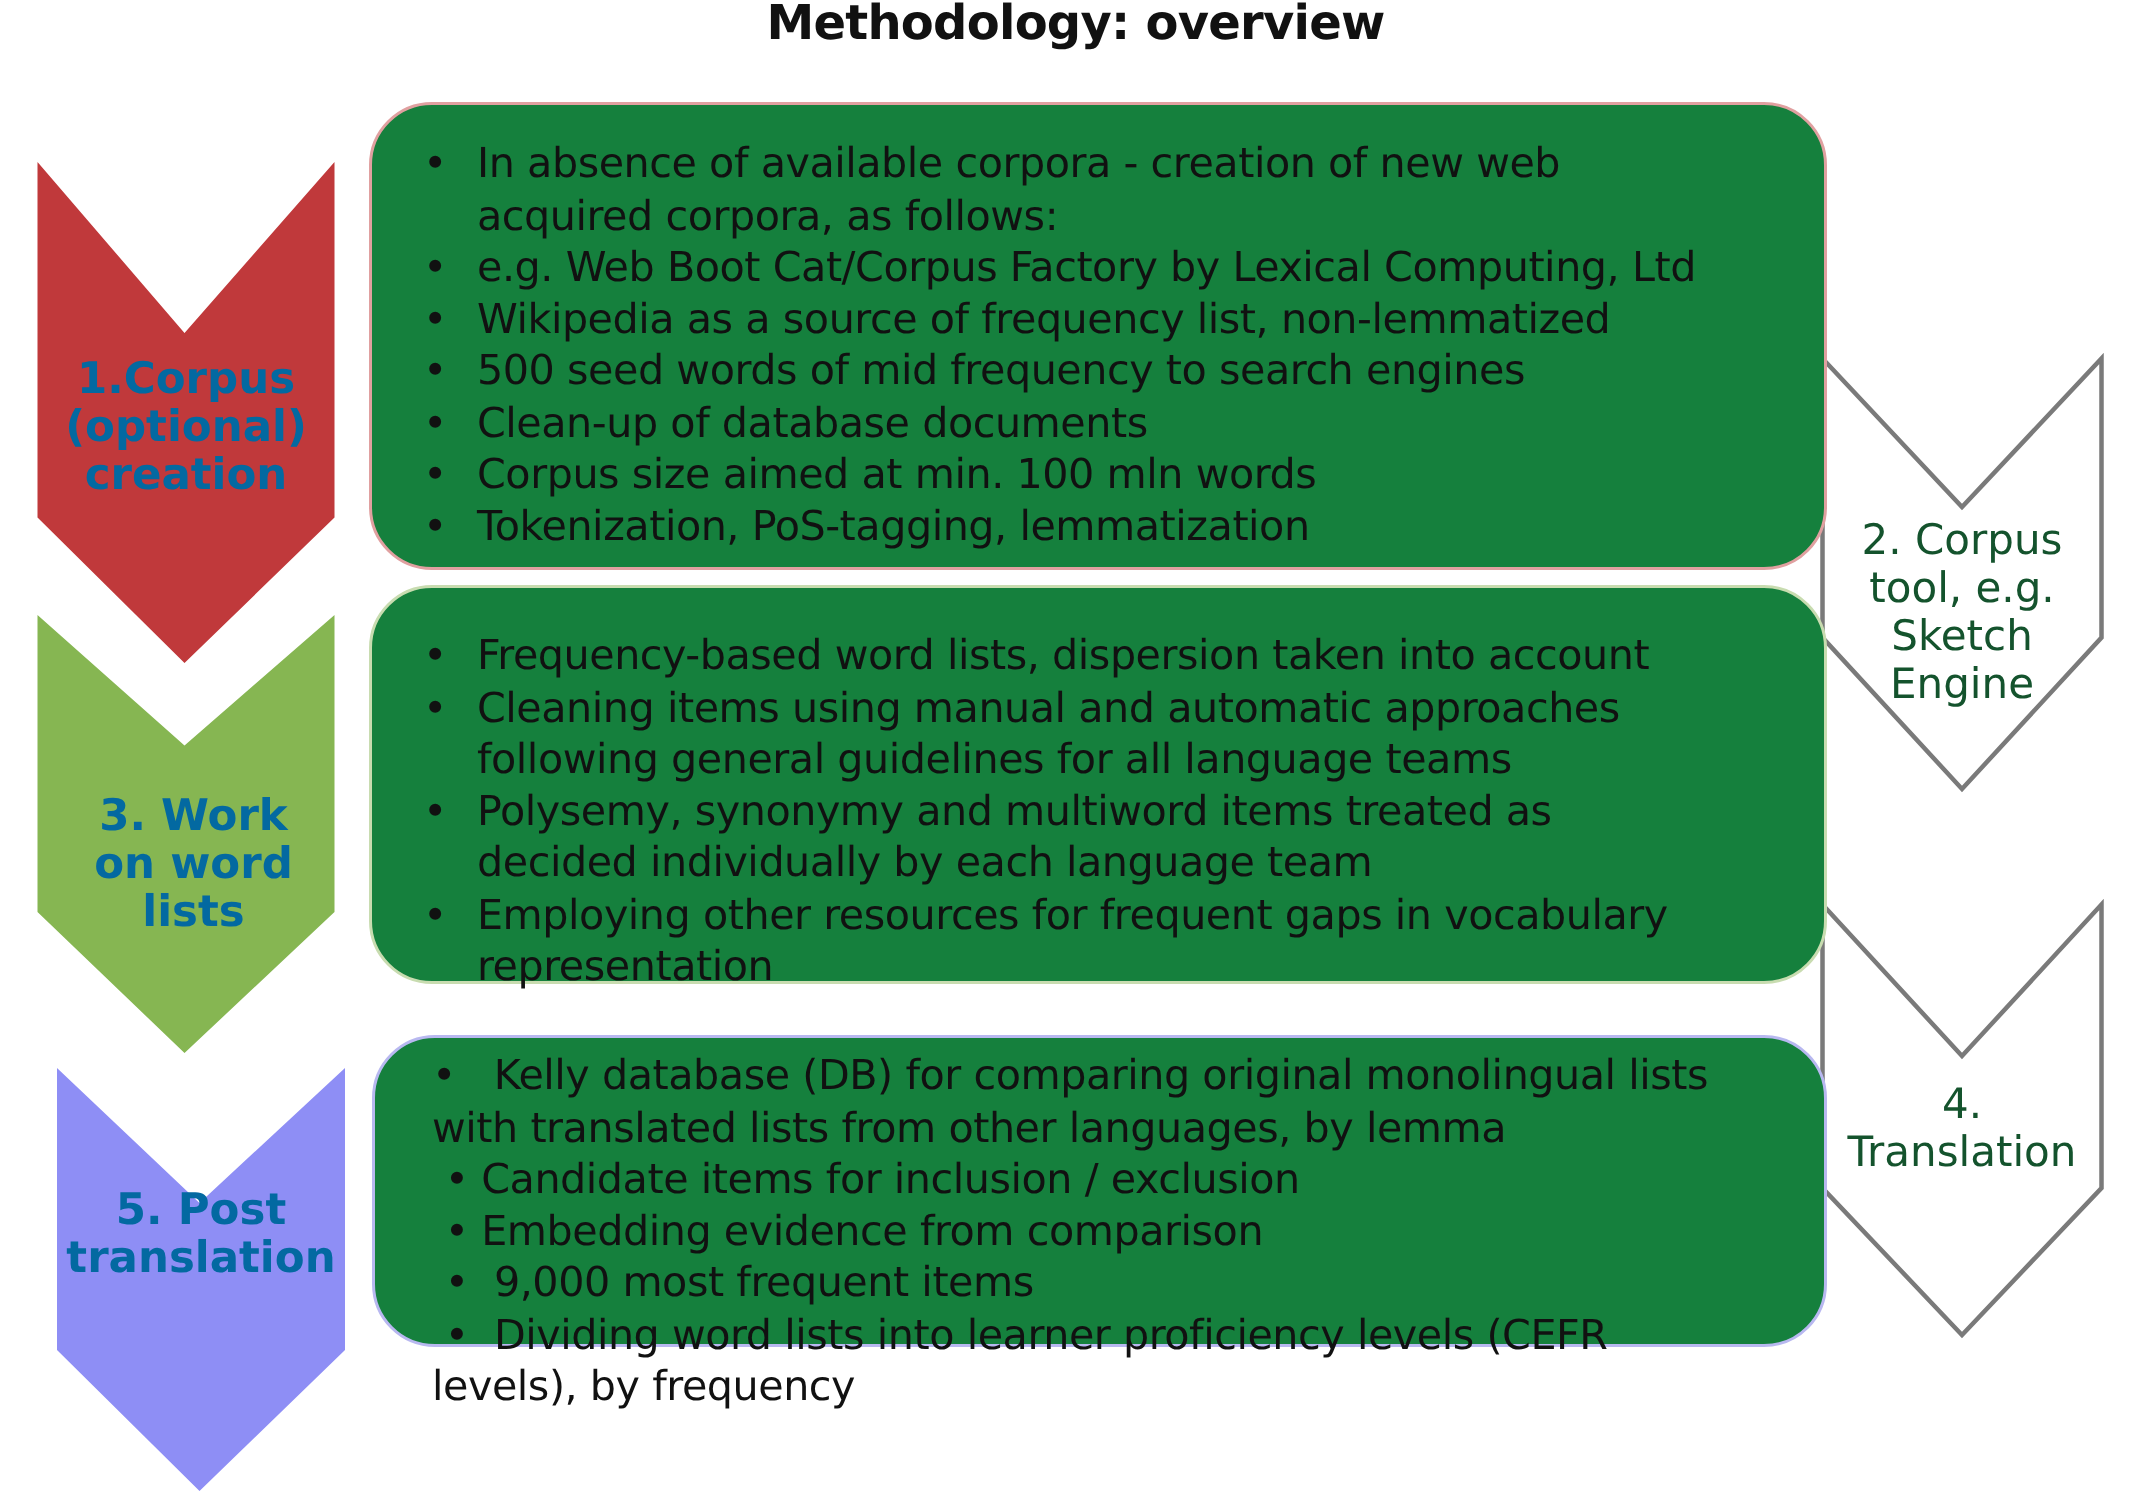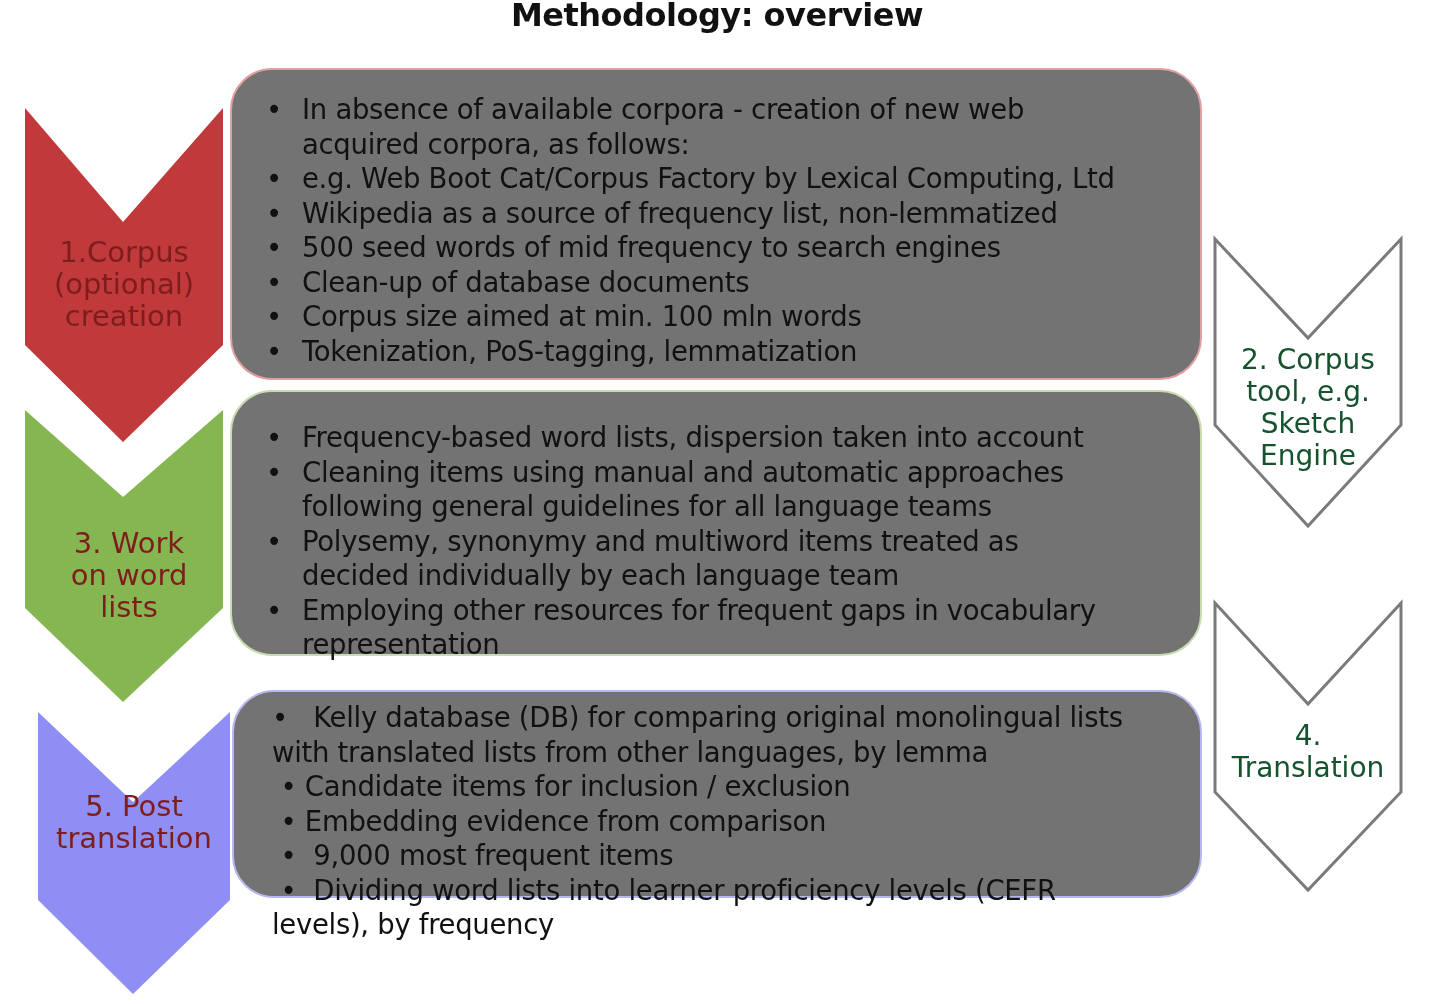--- a/index.html
+++ b/index.html
@@ -1,24 +1,24 @@
 <!DOCTYPE html>
 <html><head>
 <meta charset="utf-8">
 <style>
   html, body { margin: 0; padding: 0; background: #ffffff; }
   body { width: 1434px; height: 1004px; position: relative; overflow: hidden;
          font-family: "DejaVu Sans", sans-serif; color: #111; }
   .title { position: absolute; left: 0; top: -4px; width: 1434px; text-align: center;
            font-size: 32px; font-weight: bold; letter-spacing: -0.5px; }
   svg.shapes { position: absolute; left: 0; top: 0; }
-  .chev-label { position: absolute; text-align: center; font-weight: normal; color: #7f1d1d;
+  .chev-label { position: absolute; text-align: center; font-weight: bold; color: #0369a1;
                 font-size: 29px; line-height: 32px; }
   .chev-label.dark { color: #14532d; font-weight: normal; font-size: 28px; line-height: 32px; }
-  .box { position: absolute; border-radius: 42px; background: #737373; box-sizing: border-box; }
+  .box { position: absolute; border-radius: 42px; background: #15803d; box-sizing: border-box; margin-left: 16px; }
   .box ul { margin: 0; padding: 0; list-style: none; }
   .box li { position: relative; font-size: 27.5px; line-height: 34.5px; letter-spacing: -0.3px; }
   .box.b1 li, .box.b2 li { padding-left: 70px; }
   .box.b1 li::before, .box.b2 li::before { content: "•"; position: absolute; left: 34px; }
   .box.b3 li { text-indent: 0; }
 </style>
 </head>
 <body>
 
 <div class="title">Methodology: overview</div>

